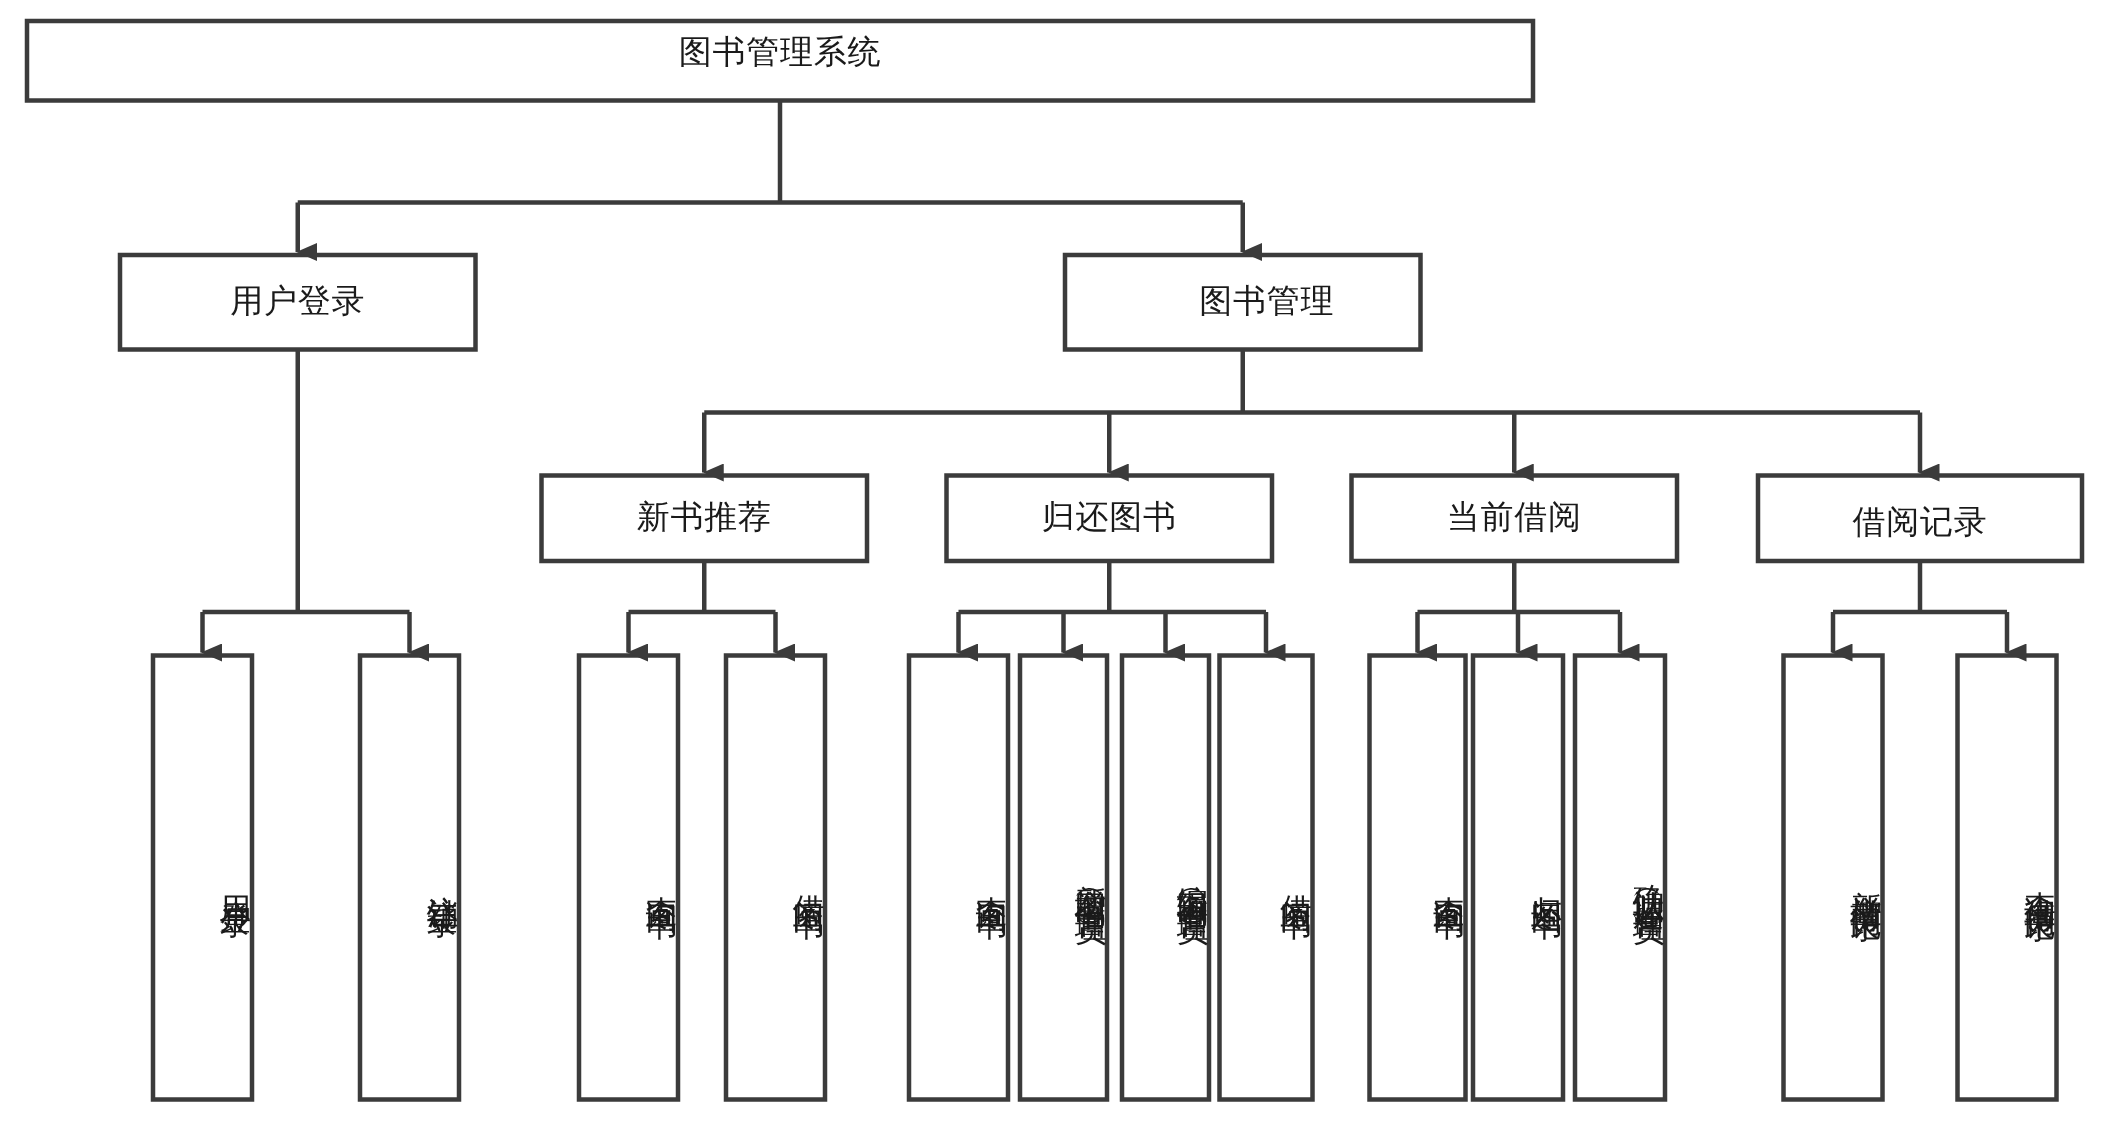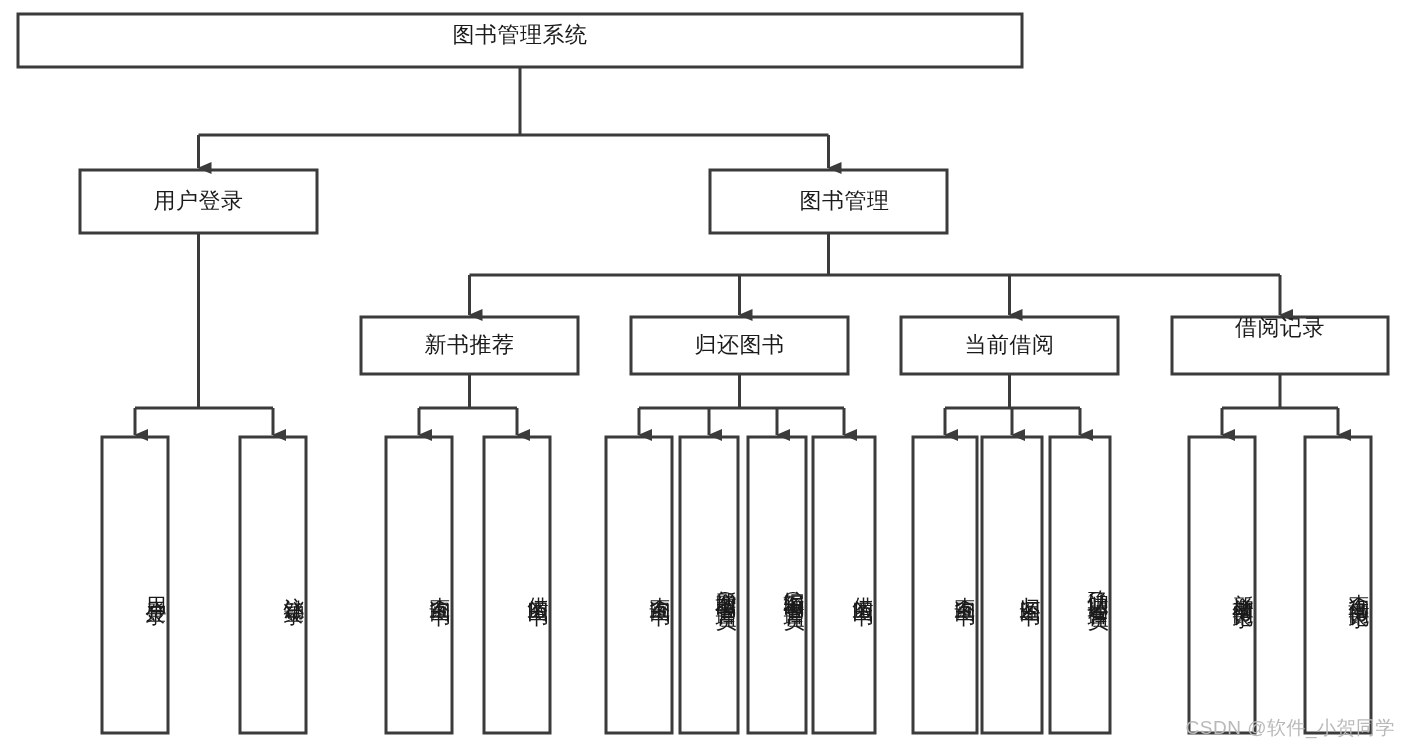--- a/index.html
+++ b/index.html
@@ -152,21 +152,21 @@
       </g>
   </svg>
 
   <div id="labels-layer">
       <div class="node-label-h" style="left: 18px; top: 14px; width: 1004px; height: 42px;">图书管理系统</div>
       <div class="node-label-h" style="left: 80px; top: 170px; width: 237px; height: 63px;">用户登录</div>
       <div class="node-label-h" style="left: 710px; top: 170px; width: 237px; height: 63px; margin-left: 16px;">图书管理</div>
       <div class="node-label-h" style="left: 361px; top: 317px; width: 217px; height: 57px;">新书推荐</div>
       <div class="node-label-h" style="left: 631px; top: 317px; width: 217px; height: 57px;">归还图书</div>
       <div class="node-label-h" style="left: 901px; top: 317px; width: 217px; height: 57px;">当前借阅</div>
-      <div class="node-label-h" style="left: 1172px; top: 307px; width: 216px; height: 43px;">借阅记录</div>
+      <div class="node-label-h" style="left: 1172px; top: 327px; width: 216px; height: 43px;">借阅记录</div>
       <div class="node-label-v" style="left: 102px; top: 447px; width: 66px; height: 278px;">
         <span>用户登录</span>
       </div>
       <div class="node-label-v" style="left: 240px; top: 447px; width: 66px; height: 278px;">
         <span>注销登录</span>
       </div>
       <div class="node-label-v" style="left: 386px; top: 447px; width: 66px; height: 278px;">
         <span>查询图书</span>
       </div>
       <div class="node-label-v" style="left: 484px; top: 447px; width: 66px; height: 278px;">
@@ -194,14 +194,13 @@
         <span>确认归还（管理员）</span>
       </div>
       <div class="node-label-v" style="left: 1189px; top: 447px; width: 66px; height: 278px;">
         <span>新增借阅记录</span>
       </div>
       <div class="node-label-v" style="left: 1305px; top: 447px; width: 66px; height: 278px;">
         <span>查询借阅记录</span>
       </div>
     </div>
 
-  <div class="watermark">CSDN @软件_小贺同学</div>
 </div>
 
 </body></html>

